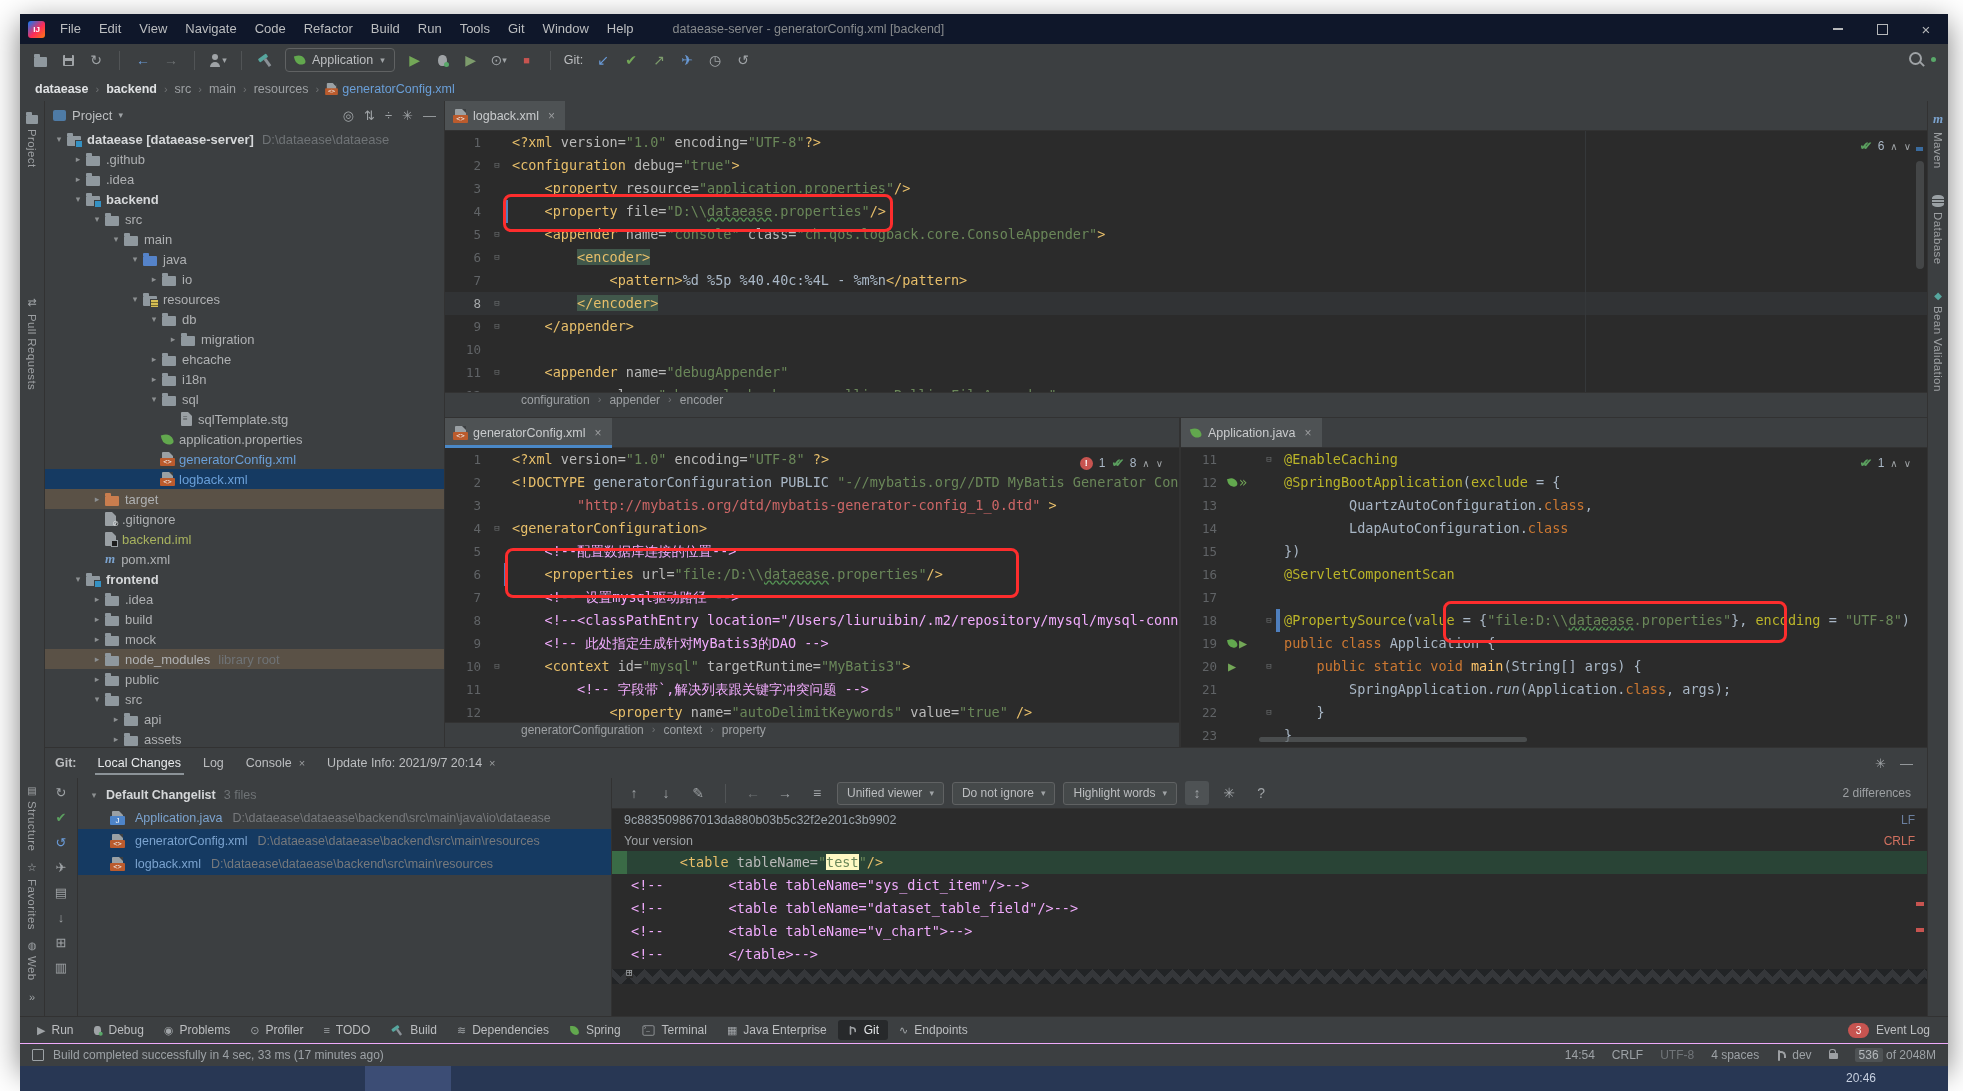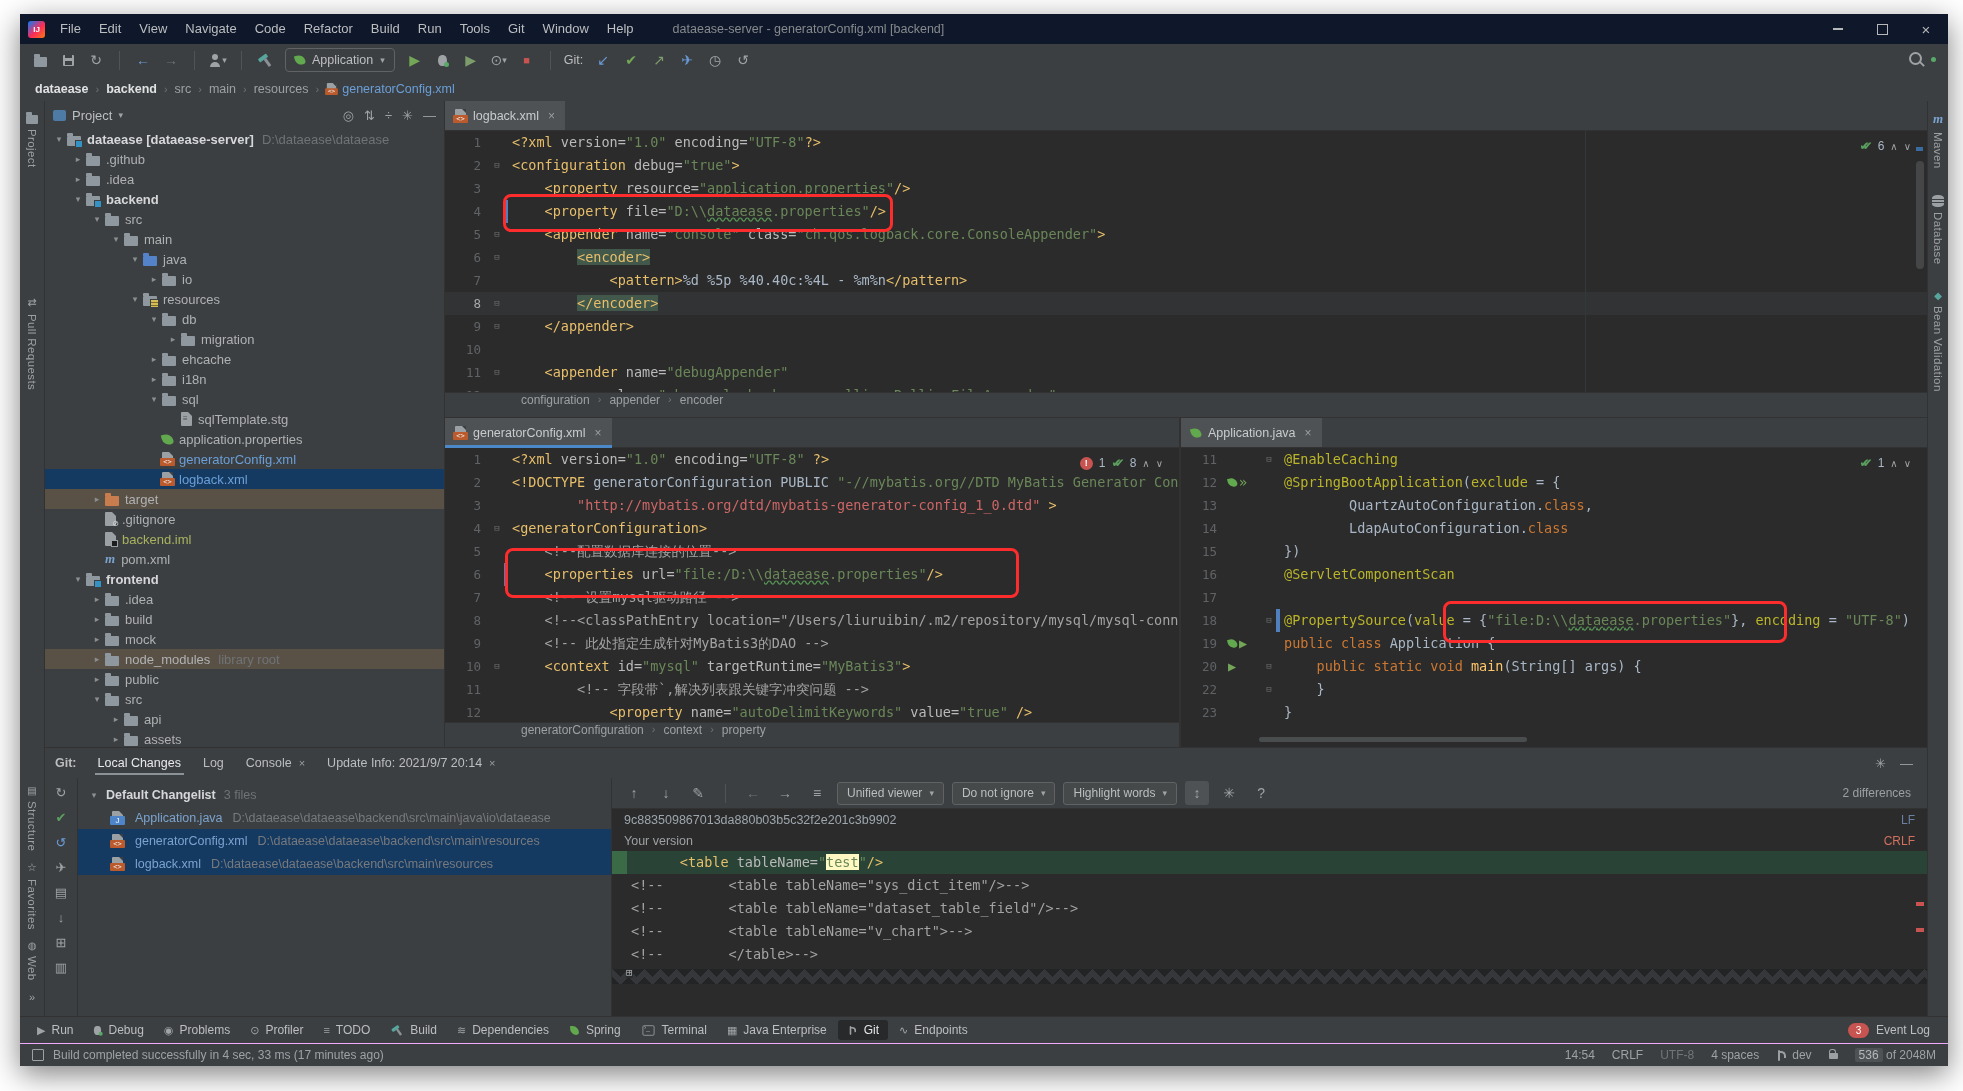--- a/index.html
+++ b/index.html
@@ -123,21 +123,21 @@
   .code{flex:1;position:relative;overflow:hidden;font-family:"DejaVu Sans Mono",monospace;font-size:13.5px;line-height:23px;color:#a9b7c6;}
   .crow{display:flex;height:23px;white-space:pre;}
   .crow.cur{background:#313335;}
   .crow.cur .ln{color:#a7aaac;}
   .ln{width:36px;flex:none;text-align:right;padding-right:9px;color:#606366;font-size:12.5px;}
   .fold{width:14px;flex:none;color:#6e7173;font-size:9px;text-align:center;}
   .gicons{width:34px;flex:none;display:flex;align-items:center;gap:2px;justify-content:flex-start;padding-left:2px;}
   .chg{width:4px;flex:none;margin-right:4px;}
   .chg.on{background:#4f7fbd;}
   .ccode{flex:1;overflow:hidden;}
-  .tg{color:#e8bf6a;} .at{color:#bababa;} .st{color:#6a8759;} .cm{color:#a3a3a3;}
+  .tg{color:#e8bf6a;} .at{color:#bababa;} .st{color:#6a8759;} .cm{color:#f0abfc;}
   .er{color:#cc6666;} .an{color:#bbb529;} .kw{color:#cc7832;} .mt{color:#ffc66b;}
   .it{font-style:italic;} .tx{color:#a9b7c6;}
   .enc{background:#41584b;}
   .stw{text-decoration:underline;text-decoration-style:wavy;text-decoration-color:#559454;}
   .hlw{background:#fef9c3;margin-top:10px;}
   .redbox{position:absolute;border:3px solid #fd2d2d;border-radius:8px;pointer-events:none;z-index:5;}
   .widget{position:absolute;top:4px;right:16px;display:flex;align-items:center;gap:6px;font-size:12px;color:#a9b7c6;z-index:4;
           font-family:"Liberation Sans",sans-serif;}
   .wchk{color:#5ba05f;letter-spacing:-7px;margin-right:6px;font-size:12px;}
   .werr{width:13px;height:13px;border-radius:50%;background:#c75450;color:#fff;font-size:9px;font-weight:bold;
@@ -629,20 +629,21 @@
                 <div class="crow"><span class="ln">11</span><span class="gicons"></span><span class="fold">⊟</span><span class="chg"></span><span class="ccode"><span class="an">@EnableCaching</span></span></div>
                     <div class="crow"><span class="ln">12</span><span class="gicons"><span class="i-leaf" style="width: 9px; height: 9px;"></span><span class="green">»</span></span><span class="fold"></span><span class="chg"></span><span class="ccode"><span class="an">@SpringBootApplication</span><span class="tx">(</span><span class="an">exclude</span><span class="tx"> = {</span></span></div>
                     <div class="crow"><span class="ln">13</span><span class="gicons"></span><span class="fold"></span><span class="chg"></span><span class="ccode"><span class="tx">        QuartzAutoConfiguration.</span><span class="kw">class</span><span class="tx">,</span></span></div>
                     <div class="crow"><span class="ln">14</span><span class="gicons"></span><span class="fold"></span><span class="chg"></span><span class="ccode"><span class="tx">        LdapAutoConfiguration.</span><span class="kw">class</span></span></div>
                     <div class="crow"><span class="ln">15</span><span class="gicons"></span><span class="fold"></span><span class="chg"></span><span class="ccode"><span class="tx">})</span></span></div>
                     <div class="crow"><span class="ln">16</span><span class="gicons"></span><span class="fold"></span><span class="chg"></span><span class="ccode"><span class="an">@ServletComponentScan</span></span></div>
                     <div class="crow"><span class="ln">17</span><span class="gicons"></span><span class="fold"></span><span class="chg"></span></div>
                     <div class="crow"><span class="ln">18</span><span class="gicons"></span><span class="fold">⊟</span><span class="chg on"></span><span class="ccode"><span class="an">@PropertySource</span><span class="tx">(</span><span class="an">value</span><span class="tx"> = {</span><span class="st">"file:D:\\</span><span class="st stw">dataease</span><span class="st">.properties"</span><span class="tx">}, </span><span class="an">encoding</span><span class="tx"> = </span><span class="st">"UTF-8"</span><span class="tx">)</span></span></div>
                     <div class="crow"><span class="ln">19</span><span class="gicons"><span class="i-leaf" style="width: 9px; height: 9px;"></span><span class="green">▶</span></span><span class="fold"></span><span class="chg"></span><span class="ccode"><span class="kw">public class </span><span class="tx">Application {</span></span></div>
                     <div class="crow"><span class="ln">20</span><span class="gicons"><span class="green">▶</span></span><span class="fold">⊟</span><span class="chg"></span><span class="ccode"><span class="tx">    </span><span class="kw">public static void </span><span class="mt">main</span><span class="tx">(String[] args) {</span></span></div>
+                    <div class="crow"><span class="ln">21</span><span class="gicons"></span><span class="fold"></span><span class="chg"></span><span class="ccode"><span class="tx">        SpringApplication.</span><span class="it tx">run</span><span class="tx">(Application.</span><span class="kw">class</span><span class="tx">, args);</span></span></div>
                     <div class="crow"><span class="ln">22</span><span class="gicons"></span><span class="fold">⊟</span><span class="chg"></span><span class="ccode"><span class="tx">    }</span></span></div>
                     <div class="crow"><span class="ln">23</span><span class="gicons"></span><span class="fold"></span><span class="chg"></span><span class="ccode"><span class="tx">}</span></span></div>
                   </div>
               </div>
             </div>
           </div>
         </div>
 
         <div class="gitpanel">
           <div class="gtabs">
@@ -841,13 +842,17 @@
         </span>
         <span><span class="i-lock"></span></span>
         <span class="mem">
           <span class="used">536</span>
           <span>of 2048M</span>
         </span>
       </div>
     </div>
   </div>
 
+  <div class="taskbar">
+    <div class="tb-block"></div>
+    <span class="tb-clock">20:46</span>
+  </div>
 </div>
 
 </body></html>

